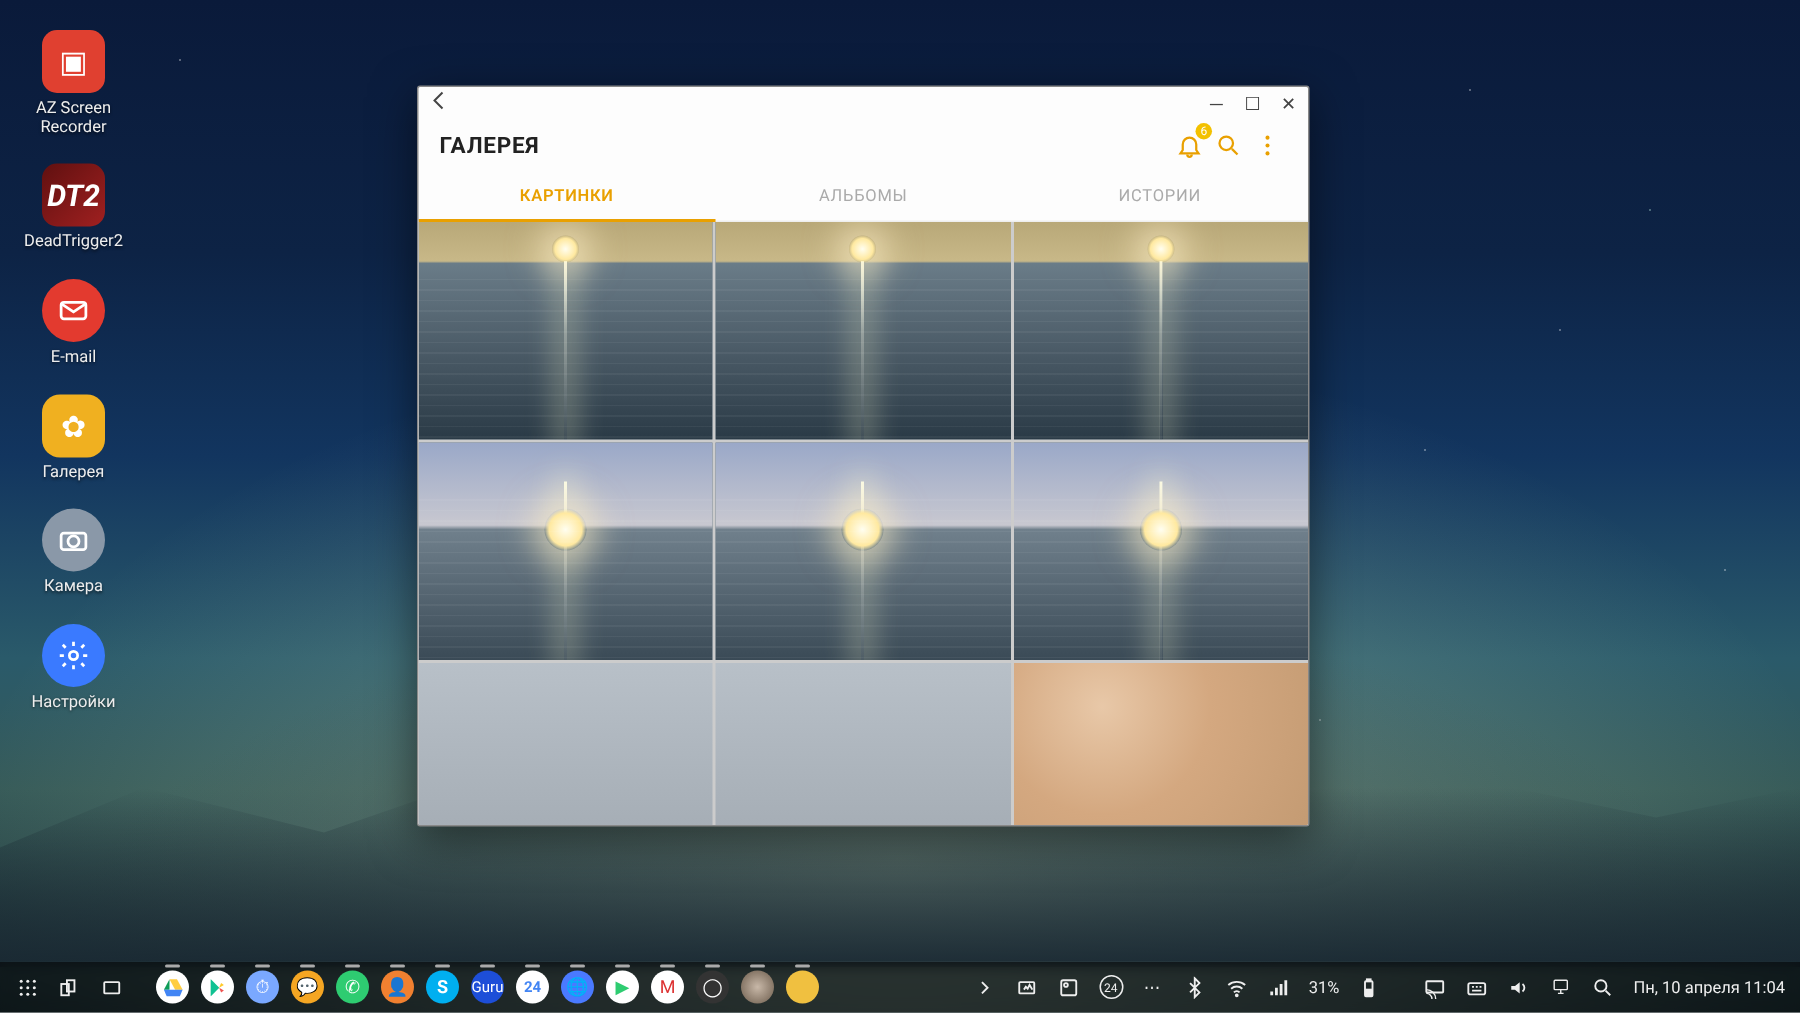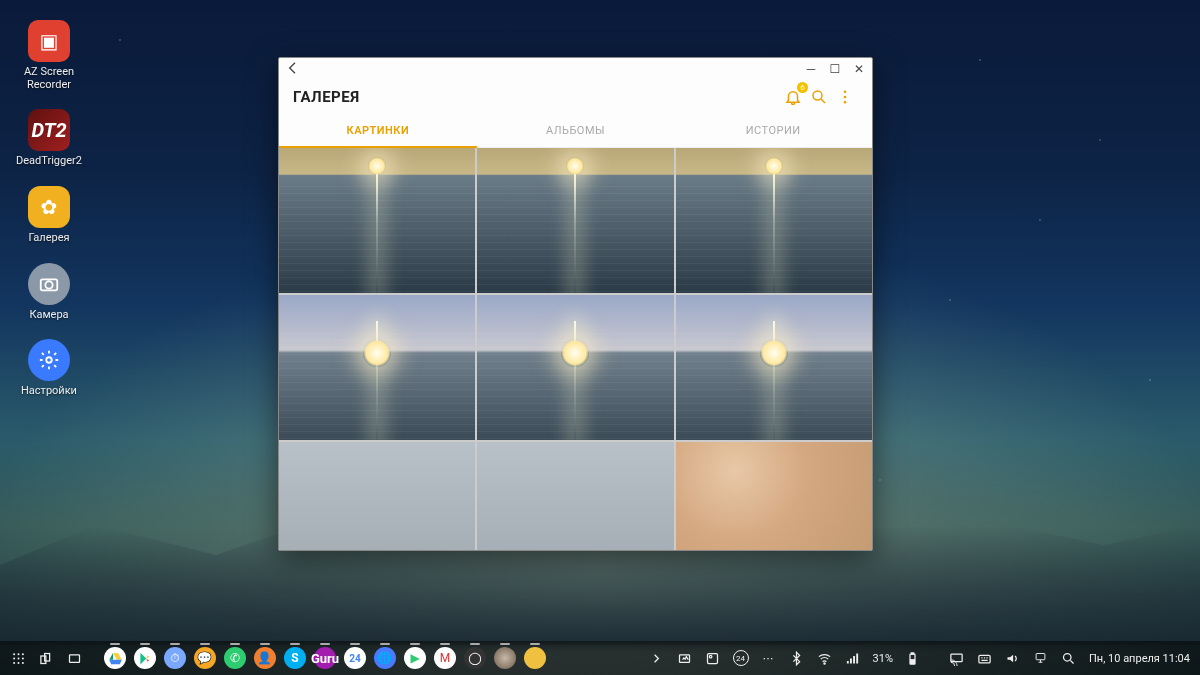--- a/index.html
+++ b/index.html
@@ -96,20 +96,29 @@
   <div class="dicon">
     <div class="tile" style="background:#e04030">▣</div>
     <div class="lbl">AZ Screen
 Recorder</div>
   </div>
   <div class="dicon">
     <div class="tile" style="background:linear-gradient(135deg,#601010,#a02020);font-weight:700;font-style:italic">DT2</div>
     <div class="lbl">DeadTrigger2</div>
   </div>
   <div class="dicon">
+    <div class="tile" style="background:#e33a2f;border-radius:21px">
+      <svg viewBox="0 0 24 24" width="22" height="22" fill="none" stroke="#fff" stroke-width="2">
+          <rect x="3" y="6" width="18" height="12" rx="2"></rect>
+          <path d="M3 7l9 6 9-6"></path>
+        </svg>
+    </div>
+    <div class="lbl">E-mail</div>
+  </div>
+  <div class="dicon">
     <div class="tile" style="background:#f0b020;border-radius:12px">✿</div>
     <div class="lbl">Галерея</div>
   </div>
   <div class="dicon">
     <div class="tile" style="background:#8a98a8;border-radius:21px">
       <svg viewBox="0 0 24 24" width="22" height="22" fill="none" stroke="#fff" stroke-width="2">
           <rect x="3" y="7" width="18" height="12" rx="2"></rect>
           <circle cx="12" cy="13" r="4"></circle>
         </svg>
     </div>
@@ -267,21 +276,21 @@
   <div class="tb-btn app">
       <span class="ind"></span>
       <span class="dot" style="background:#f08030;color:#fff">👤</span>
     </div>
   <div class="tb-btn app">
       <span class="ind"></span>
       <span class="dot" style="background:#00aff0;color:#fff;font-weight:700">S</span>
     </div>
   <div class="tb-btn app">
       <span class="ind"></span>
-      <span class="dot" style="background:#a21caf;color:#fff;font-size:13px;font-weight:700">Guru</span>
+      <span class="dot" style="background:#1d4ed8;color:#fff;font-size:10px;font-weight:400">Guru</span>
     </div>
   <div class="tb-btn app">
       <span class="ind"></span>
       <span class="dot" style="background:#fff;color:#4285f4;font-weight:700;font-size:10px">24</span>
     </div>
   <div class="tb-btn app">
       <span class="ind"></span>
       <span class="dot" style="background:#4a7aff;color:#fff">🌐</span>
     </div>
   <div class="tb-btn app">

